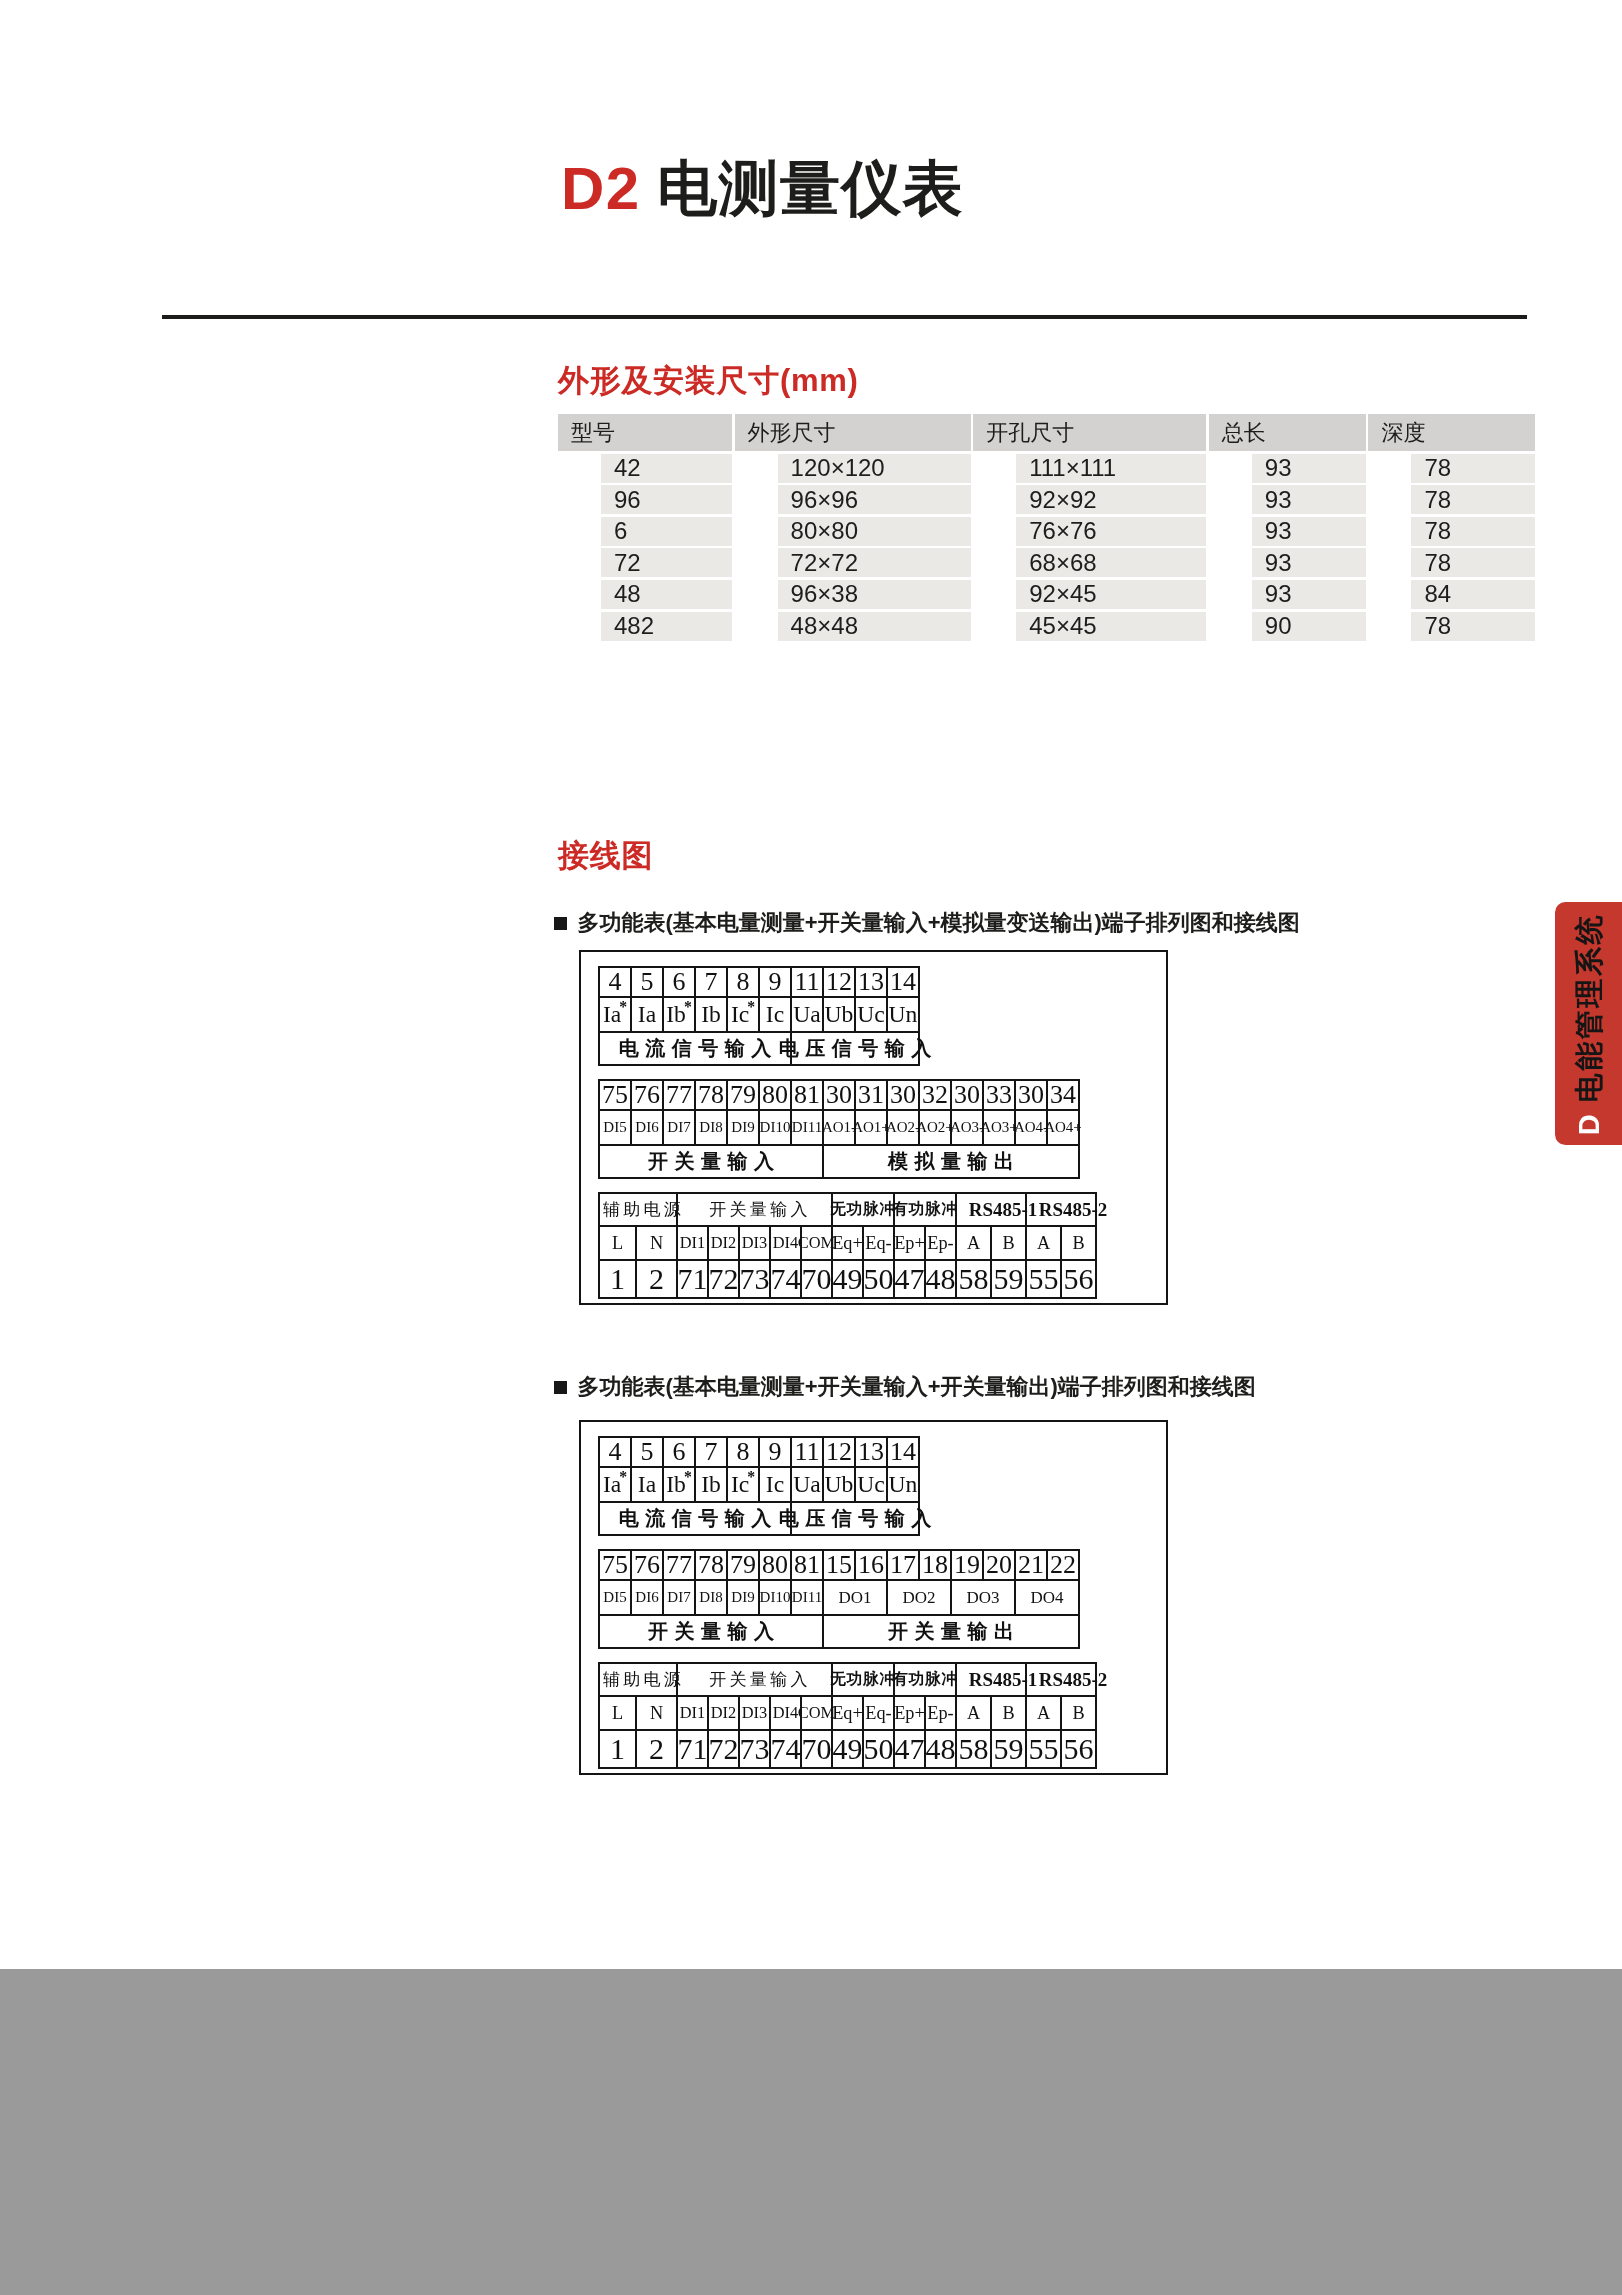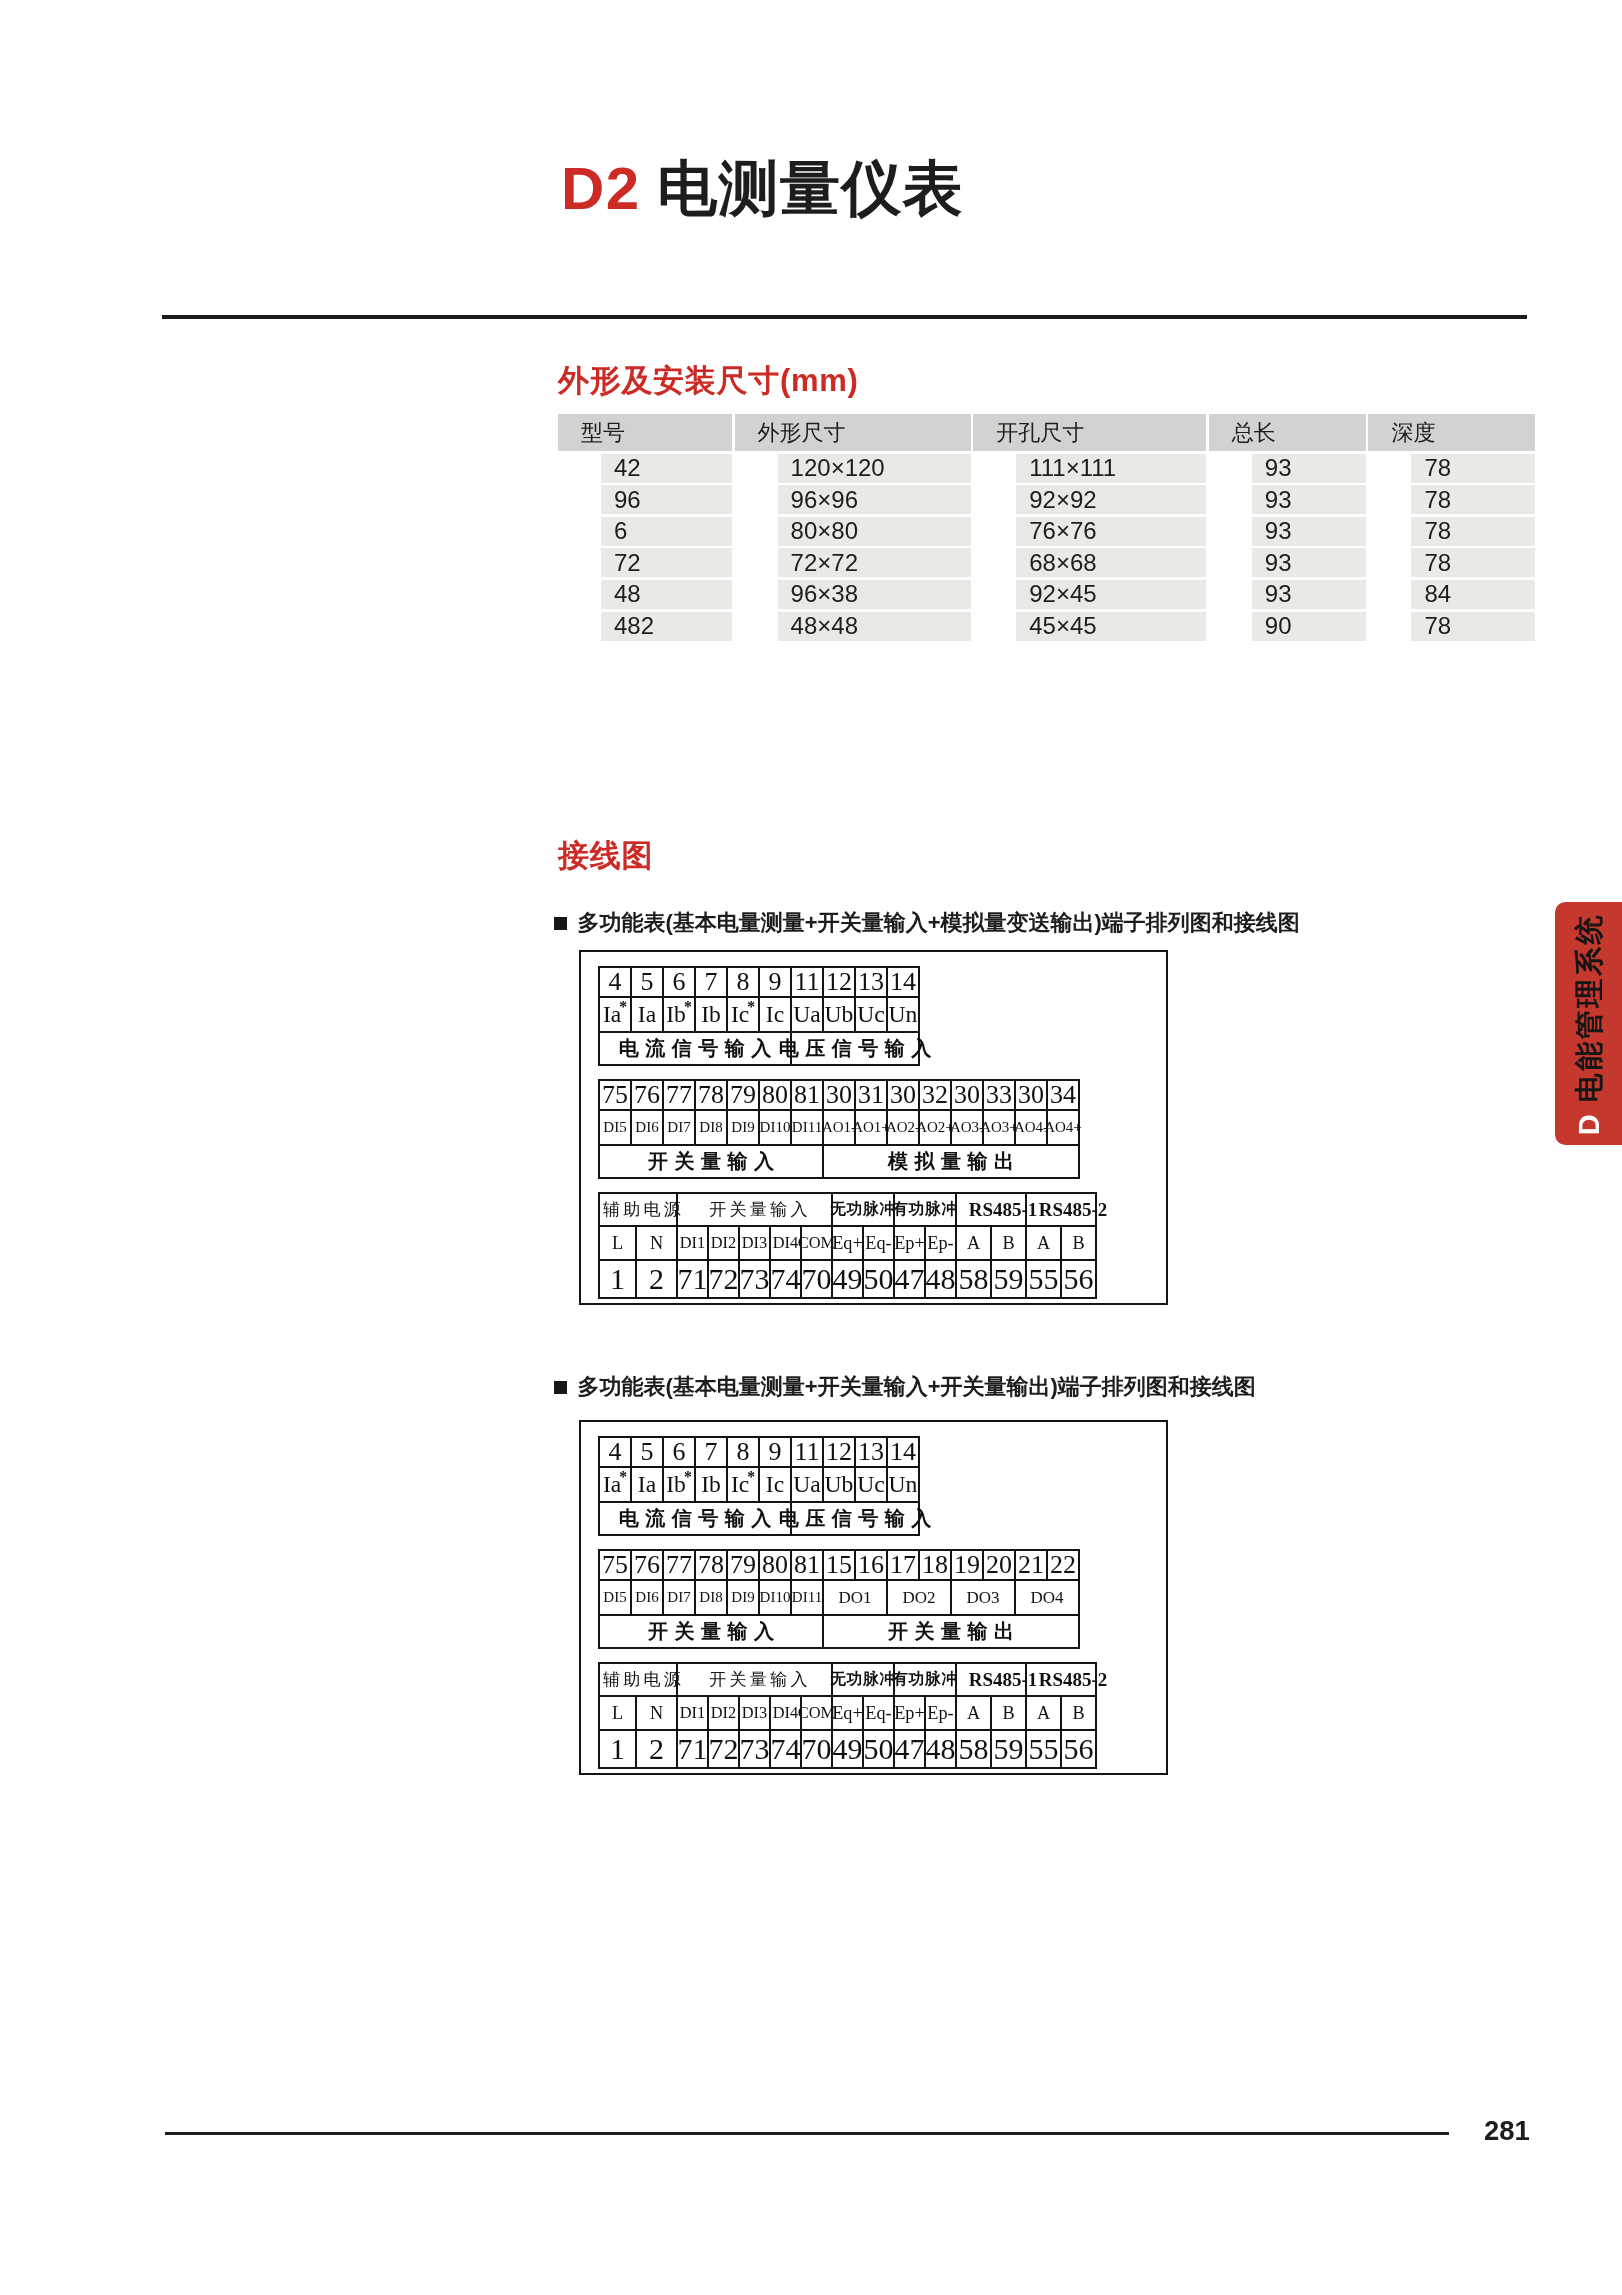--- a/index.html
+++ b/index.html
@@ -1,32 +1,32 @@
 <!DOCTYPE html>
 <html style="font-size:10.5px"><head>
 <meta charset="utf-8">
 <style>
   html,body{margin:0;padding:0;background:#9a9a9a;}
   .page{
-    position:relative;width:1623px;height:2295px;background:#ffffff;
+    position:relative;width:1623px;height:1969px;background:#ffffff;
     font-family:"Liberation Sans","DejaVu Sans",sans-serif;color:#1d1d1b;overflow:hidden;
   }
   
   .page-title{position:absolute;left:561px;top:157px;font-size:60px;font-weight:700;line-height:1.05;letter-spacing:1.3px;white-space:nowrap;}
   .page-title .code{color:#cc2a24;margin-right:17px;}
   .product-subtitle{position:absolute;left:560px;top:274px;font-size:33px;font-weight:700;letter-spacing:0.7px;white-space:nowrap;}
   .rule-top{position:absolute;left:162px;top:315px;width:1365px;height:3.9px;background:#1c1c1a;}
   
   .sec-heading{position:absolute;font-size:31px;font-weight:700;color:#cc2a24;letter-spacing:0.7px;}
   .sec-dim{left:558px;top:360px;}
   .sec-wiring{left:558px;top:835px;}
   
   .dimtable{position:absolute;left:558px;top:414px;width:966px;display:grid;
     grid-template-columns:174px 236px 233px 157px 167px;grid-auto-rows:auto;gap:2.6px;background:#ffffff;}
-  .dimtable .th{height:37px;background:#d3d2d0;display:flex;align-items:center;padding-left:23px;font-size:22px;box-sizing:border-box;}
+  .dimtable .th{height:37px;background:#d3d2d0;display:flex;align-items:center;padding-left:13px;font-size:22px;box-sizing:border-box;}
   .dimtable .td{height:29px;background:#eae9e6;display:flex;align-items:center;padding-left:13px;font-size:24px;box-sizing:border-box;margin-left:43px;}
   
   .bullet{position:absolute;left:554px;font-size:22px;font-weight:700;white-space:nowrap;display:flex;align-items:center;}
   .bullet-1{top:908px;}
   .bullet-2{top:1372px;}
   .bsq{display:inline-block;width:13px;height:13px;background:#171717;margin-right:10.5px;flex:0 0 auto;}
   
   .tdiagram{position:absolute;left:579px;width:589px;height:355px;border:2.6px solid #141414;background:#ffffff;
     box-sizing:border-box;padding:14.4px 0 0 17px;display:flex;flex-direction:column;gap:13px;align-items:flex-start;}
   .tdiagram-1{top:950px;}

